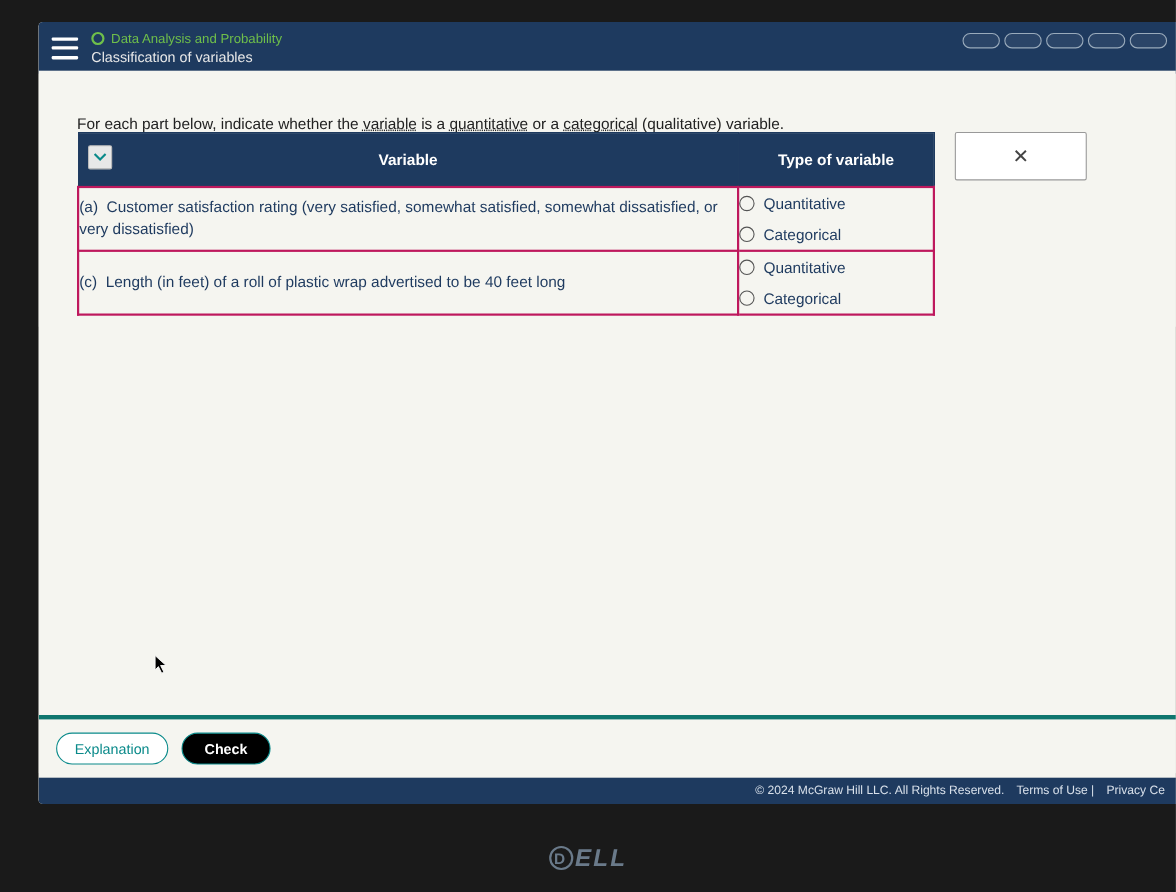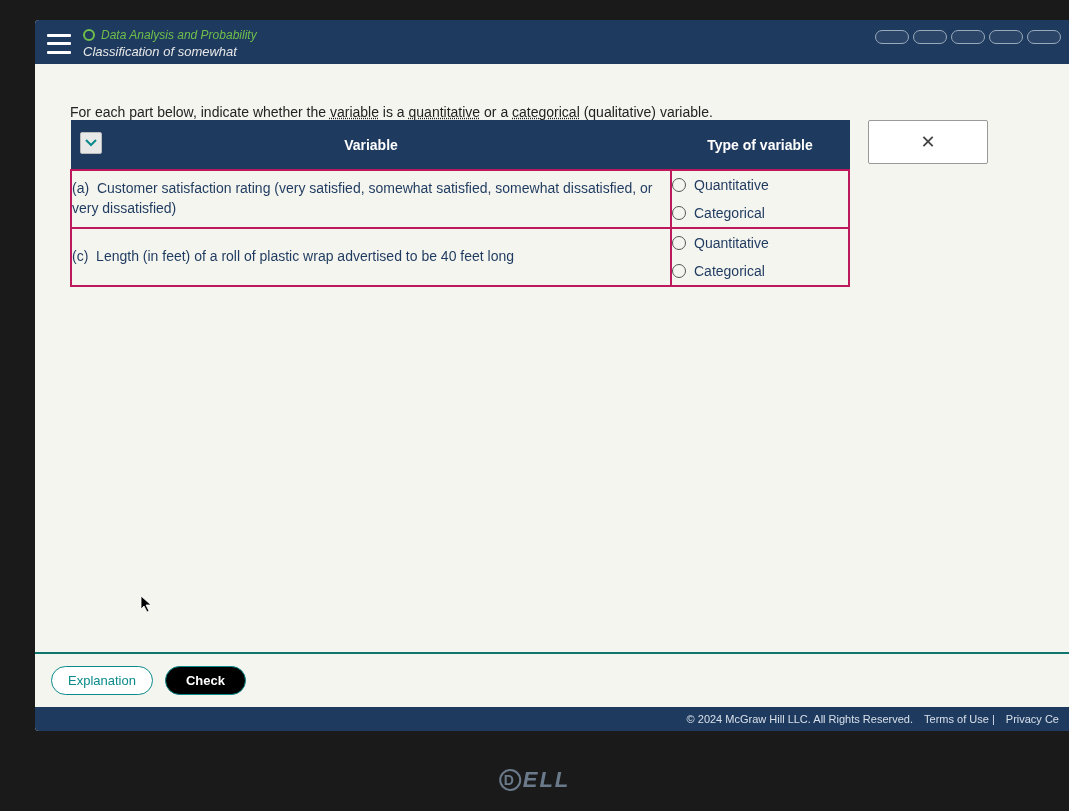--- a/index.html
+++ b/index.html
@@ -19,21 +19,20 @@
       overflow: hidden;
     }
     .header-bar {
       background: #1e3a5f;
       color: #fff;
       display: flex;
       align-items: center;
       padding: 8px 12px;
       gap: 12px;
       position: relative;
-      font-style: italic;
     }
     .hamburger {
       width: 24px; height: 20px;
       display: flex; flex-direction: column; justify-content: space-between;
       cursor: pointer;
     }
     .hamburger span { height: 3px; background: #fff; border-radius: 1px; }
     .header-text { display: flex; flex-direction: column; font-size: 12px; }
     .header-topic { color: #6fbf4a; font-size: 12px; display: flex; align-items:center; gap:6px;}
     .header-topic .topic-icon{
@@ -65,21 +64,21 @@
     .choice-row { display:flex; align-items:center; gap:8px; padding:6px 0; }
     .radiodot{
       width:14px;height:14px;border:1.5px solid #555;border-radius:50%;display:inline-block;flex-shrink:0;
     }
     .side-x-box{
       width:120px;height:44px;border:1px solid #999;background:#fff;display:flex;align-items:center;justify-content:center;
       font-size:18px;color:#444;border-radius:2px;
     }
     .footer-bar{
       position:absolute;left:0;right:0;bottom:0;padding:12px 16px 8px;
-      border-top:2px solid #0f766e;background:#f5f5f0;
+      border-top:4px solid #0f766e;background:#f5f5f0;
     }
     .btn-row{display:flex;gap:12px;align-items:center;}
     .btn-outline{
       border:1px solid #0a8a8a;color:#0a8a8a;background:#fff;border-radius:18px;
       padding:6px 16px;font-size:13px;cursor:pointer;
     }
     .btn-solid{
       border:1px solid #0a8a8a;color:#fff;background:#000000;border-radius:18px;
       padding:6px 20px;font-size:13px;cursor:pointer;font-weight:bold;
     }
@@ -112,21 +111,21 @@
     <div class="hamburger">
       <span></span>
         <span></span>
         <span></span>
     </div>
     <div class="header-text">
       <div class="header-topic">
         <span class="topic-icon"></span>
         <span>Data Analysis and Probability</span>
       </div>
-      <div class="header-subtitle">Classification of somewhat</div>
+      <div class="header-subtitle">Classification of variables</div>
     </div>
     <div class="progress-boxes">
       <div class="progress-box"></div>
       <div class="progress-box"></div>
       <div class="progress-box"></div>
       <div class="progress-box"></div>
       <div class="progress-box"></div>
     </div>
   </div>
 

